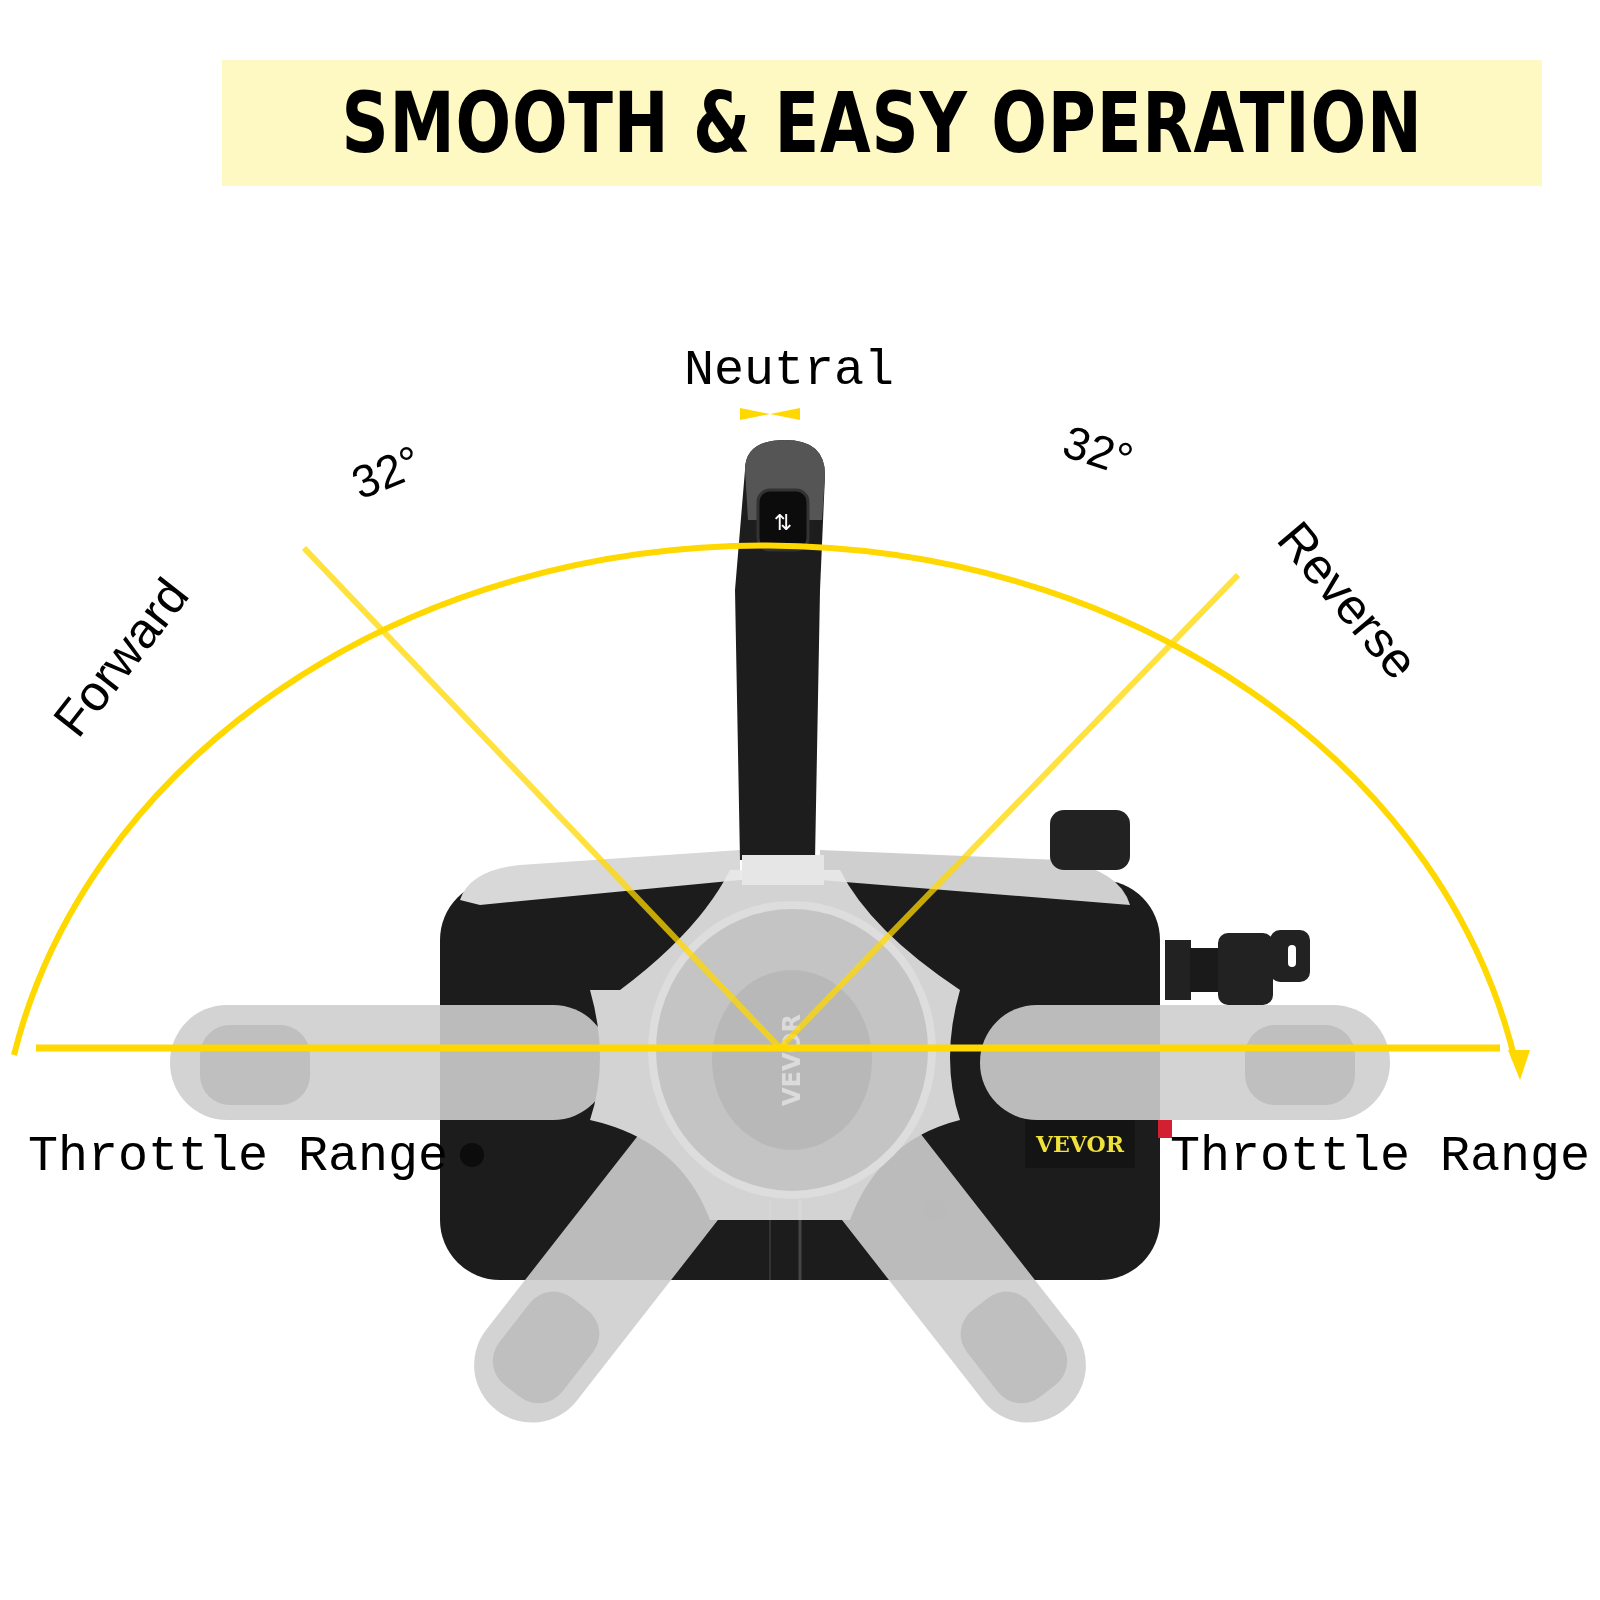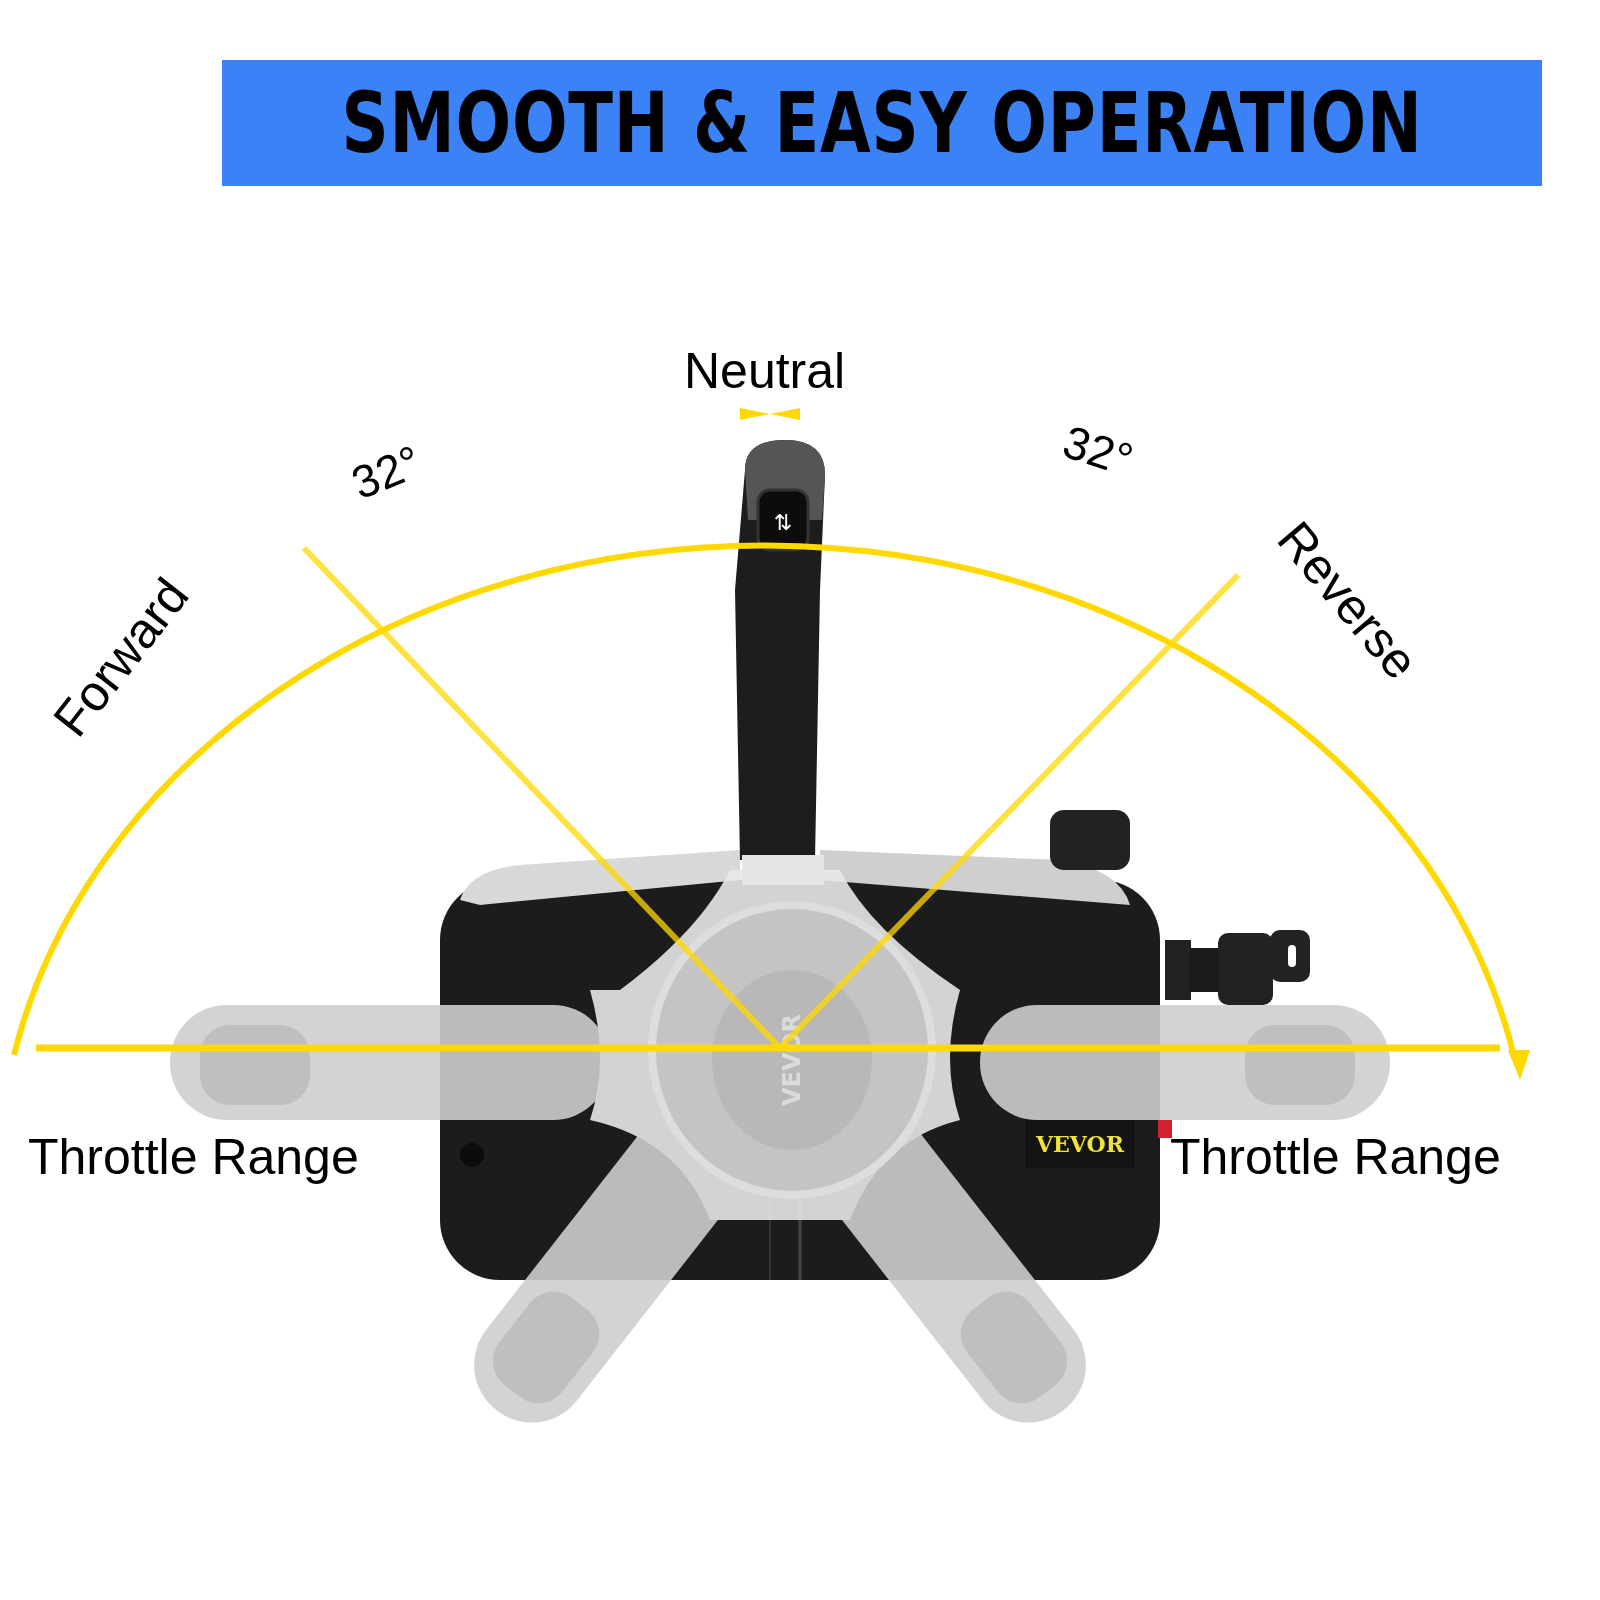--- a/index.html
+++ b/index.html
@@ -1,20 +1,20 @@
 <!DOCTYPE html>
 <html><head>
 <meta charset="utf-8">
 <style>
   html, body { margin:0; padding:0; background:#ffffff; }
   body { width:1600px; height:1600px; position:relative; overflow:hidden; font-family:"Liberation Sans", sans-serif; }
-  .banner { position:absolute; left:222px; top:60px; width:1320px; height:126px; background:#3b82f6; display:flex; align-items:center; justify-content:center; }
+  .banner { position:absolute; left:222px; top:60px; width:1320px; height:126px; background:#fef9c3; display:flex; align-items:center; justify-content:center; }
   .banner-text { font-family:"DejaVu Sans", sans-serif; font-weight:bold; font-size:84px; color:#000; letter-spacing:1px; transform:scaleX(0.78); white-space:nowrap; }
   svg.scene { position:absolute; left:0; top:0; }
-  .label { position:absolute; color:#000; font-family:Liberation Sans, sans-serif; white-space:nowrap; }
+  .label { position:absolute; color:#000; font-family:Liberation Mono, monospace; white-space:nowrap; }
 </style>
 </head>
 <body>
 
 <div class="banner">
   <span class="banner-text">SMOOTH &amp; EASY OPERATION</span>
 </div>
 
 <svg class="scene" width="1600" height="1600" viewBox="0 0 1600 1600">
 

